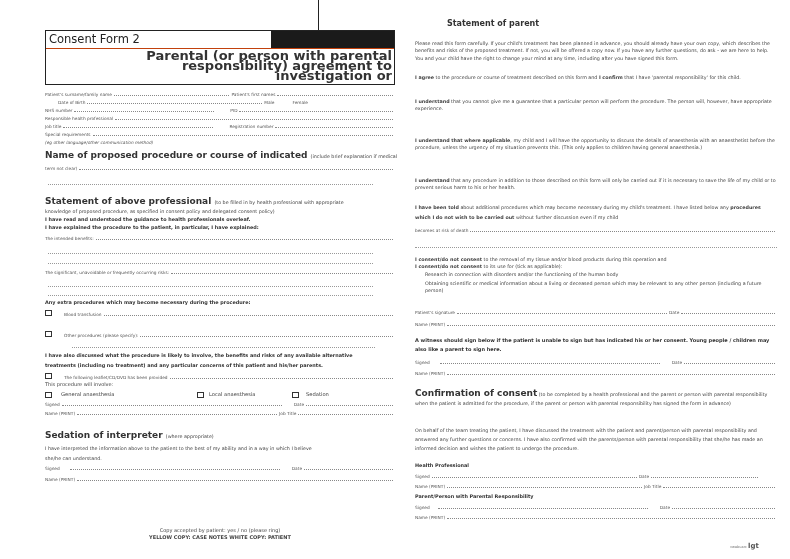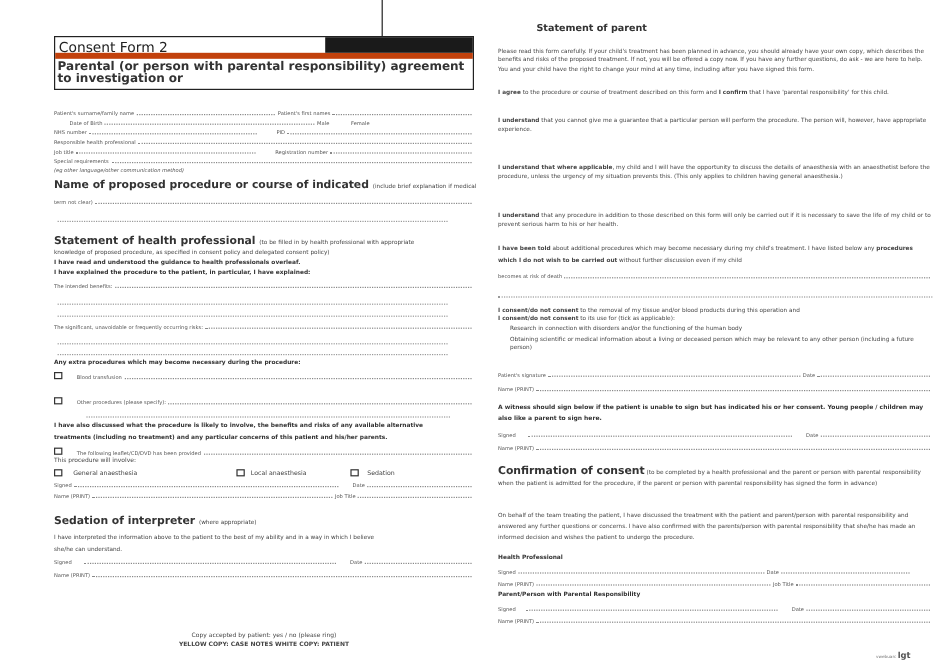--- a/index.html
+++ b/index.html
@@ -3,24 +3,24 @@
   <meta charset="utf-8">
   <style>
     * { box-sizing: border-box; margin: 0; padding: 0; }
     html, body { width: 790px; height: 559px; overflow: hidden; background: #ffffff; }
     body { font-family: "DejaVu Sans", sans-serif; color: #222; position: relative; }
     .page { position: absolute; top: 0; width: 395px; height: 559px; }
     .left { left: 0; }
     .right { left: 395px; }
     .vline { position: absolute; left: 318px; top: 0; width: 1px; height: 30px; background: #222; }
     .hdr { position: absolute; left: 45px; top: 30px; width: 350px; border: 1px solid #222; }
-    .hdr-top { display: flex; height: 18px; border-bottom: 5px solid #c2410c; }
+    .hdr-top { display: flex; height: 18px; border-bottom: 1px solid #c2410c; }
     .hdr-title { flex: 0 0 225px; font-size: 11.5px; padding-left: 3px; line-height: 17px; color: #222; }
     .hdr-black { flex: 1; background: #1a1a1a; }
-    .hdr-sub { font-size: 10px; font-weight: bold; text-align: left; line-height: 10px; padding: 2px 2px 3px; color: #333; }
+    .hdr-sub { font-size: 13px; font-weight: bold; text-align: right; line-height: 10px; padding: 2px 2px 3px; color: #333; margin-left: 47px; }
     .abs { position: absolute; }
     .center-h { font-size: 8px; font-weight: bold; text-align: center; color: #333; }
     .row { position: absolute; font-size: 4.3px; color: #555; white-space: nowrap; display: flex; align-items: baseline; }
     .dots { flex: 1; border-bottom: 1px dotted #888; height: 4px; margin: 0 2px; }
     .h2 { font-size: 9px; font-weight: bold; color: #333; white-space: nowrap; }
     .h2 small { font-size: 4.8px; font-weight: normal; color: #444; }
     .p { font-size: 4.8px; color: #444; line-height: 7.6px; }
     .pb { font-size: 4.9px; color: #333; font-weight: bold; line-height: 7.6px; }
     .cb { display: inline-block; width: 7px; height: 6px; border: 1px solid #333; margin-right: 12px; vertical-align: middle; }
     .dotline { position: absolute; border-bottom: 1px dotted #999; height: 1px; }
@@ -86,21 +86,21 @@
     <span>Name of proposed procedure or course of indicated</span>
     <small>(include brief explanation if medical</small>
   </div>
   <div class="row" style="left:45px; top:166px; width:350px;">
     <span>term  not  clear)</span>
     <span class="dots"></span>
   </div>
   <div class="dotline" style="left:48px; top:184px; width:325px;"></div>
 
   <div class="abs h2" style="left:45px; top:196px;">
-    <span>Statement of health professional</span>
+    <span>Statement of above professional</span>
     <small>(to be filled in by health professional with appropriate</small>
   </div>
   <div class="abs p" style="left:45px; top:208px;">knowledge of proposed procedure, as specified in consent policy and delegated consent policy)</div>
   <div class="abs pb" style="left:45px; top:216px;">I have read and understood the guidance to health professionals overleaf.</div>
   <div class="abs pb" style="left:45px; top:224px;">I have explained the procedure to the patient, in particular, I have explained:</div>
   <div class="row" style="left:45px; top:236px; width:350px;">
     <span>The    intended    benefits:</span>
     <span class="dots"></span>
   </div>
   <div class="dotline" style="left:48px; top:253px; width:325px;"></div>

